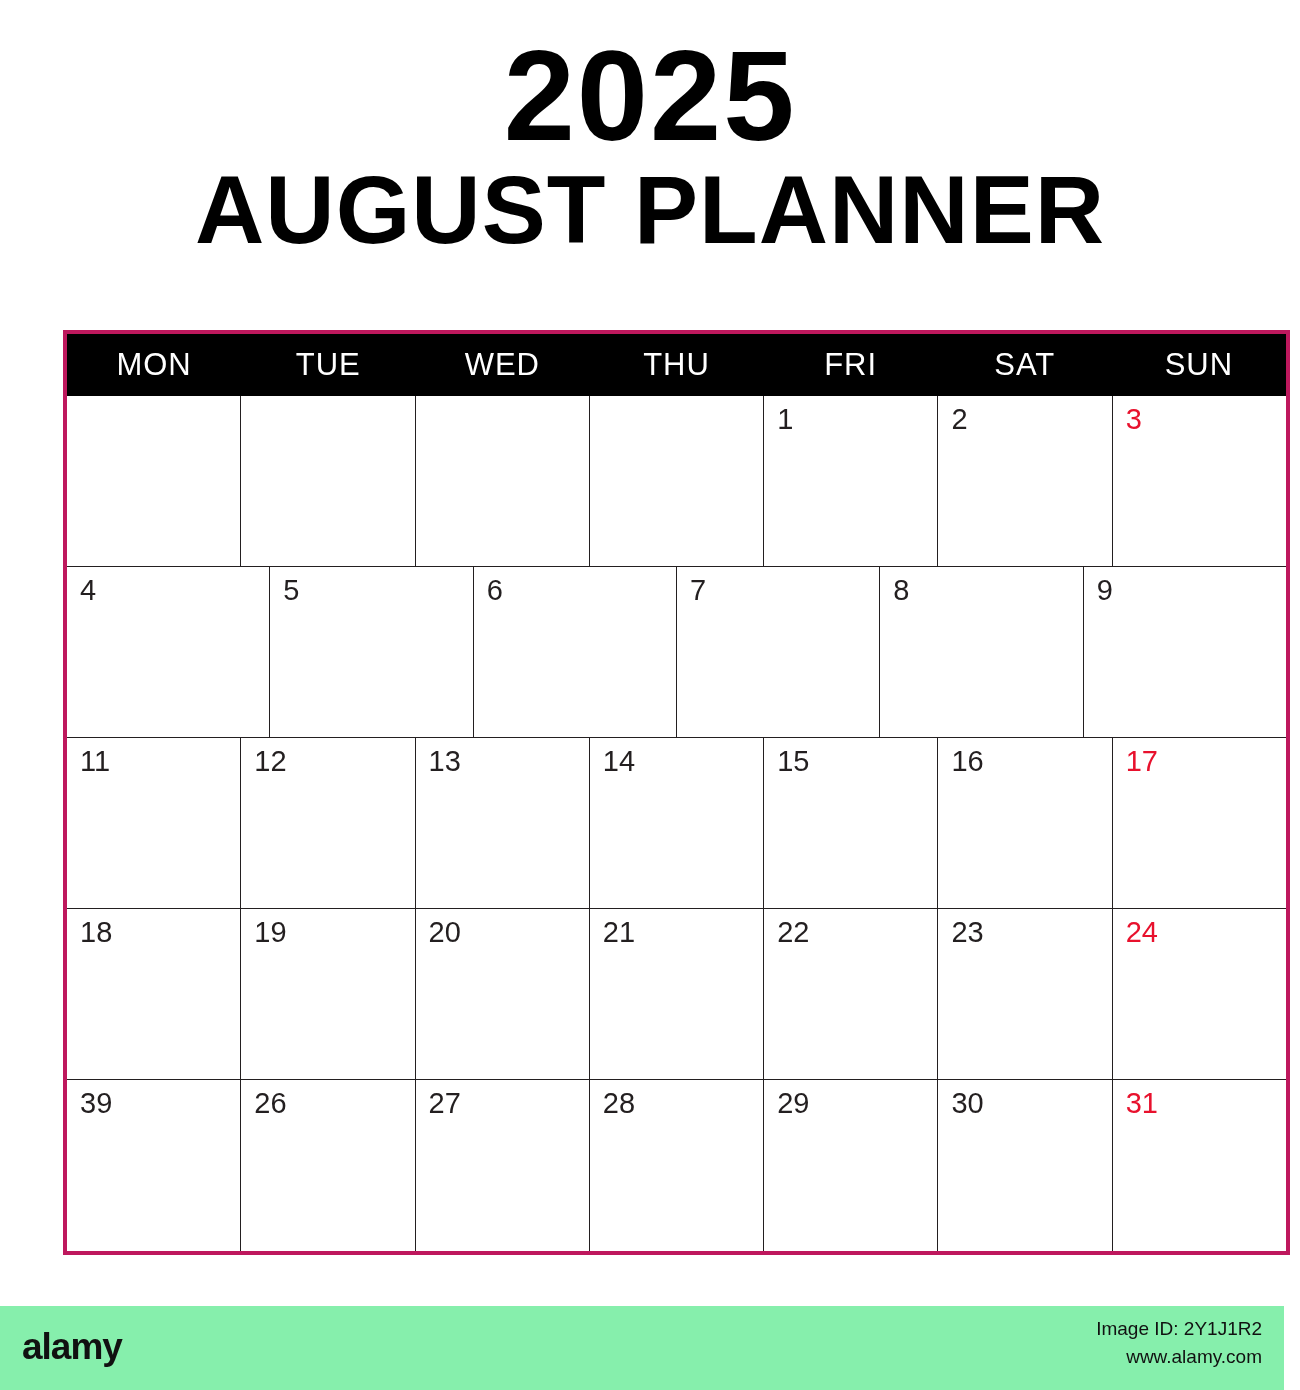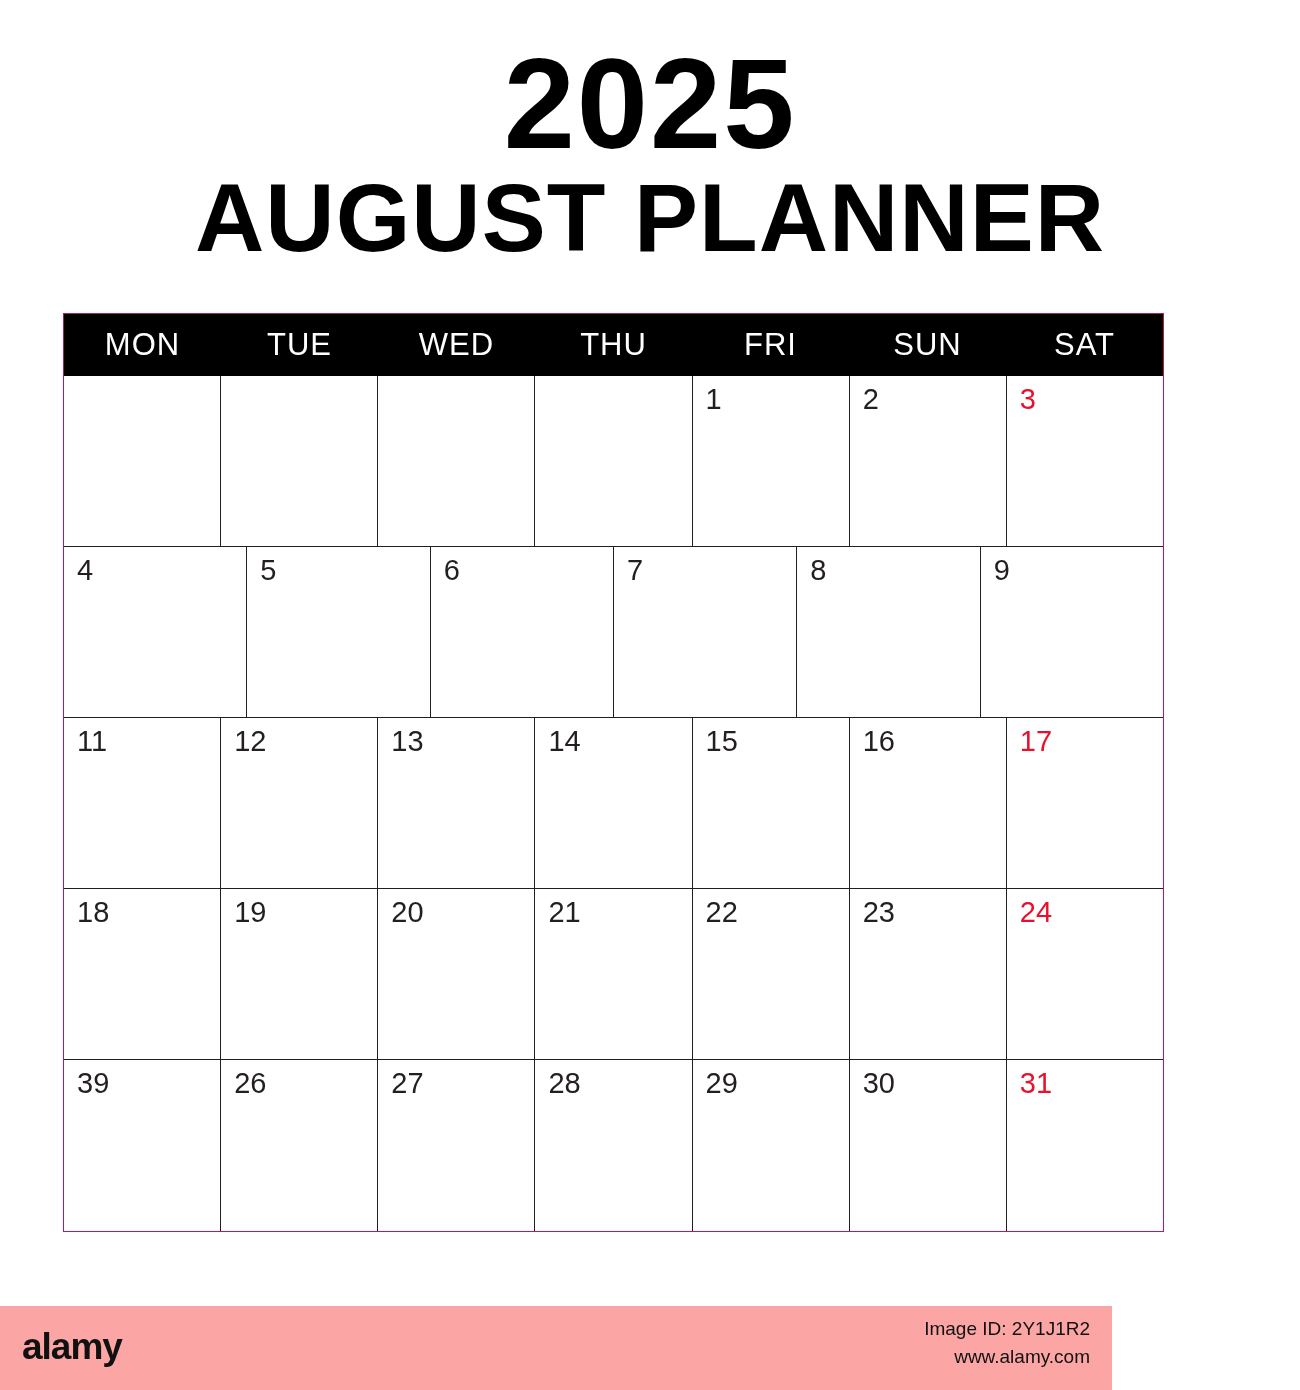--- a/index.html
+++ b/index.html
@@ -17,21 +17,21 @@
 
   .page {
     width: 1300px;
     height: 1390px;
     position: relative;
     background: #ffffff;
     box-sizing: border-box;
   }
 
   .title-block {
-    padding-top: 40px;
+    padding-top: 32px;
     text-align: center;
   }
 
   .year {
     font-size: 128px;
     font-weight: bold;
     letter-spacing: 2px;
     line-height: 1.0;
     color: #000000;
     font-family: "Liberation Sans", sans-serif;
@@ -44,23 +44,23 @@
     line-height: 1.05;
     color: #000000;
     margin-top: 0;
     white-space: nowrap;
     font-family: "Liberation Sans", sans-serif;
   }
 
   .calendar {
     position: absolute;
     left: 63px;
-    top: 313px;
-    width: 1101px;
-    border: 1px solid #be185d;
+    top: 330px;
+    width: 1227px;
+    border: 4px solid #be185d;
     box-sizing: border-box;
   }
 
   .weekday-row {
     display: flex;
     background: #000000;
     height: 62px;
   }
 
   .weekday {
@@ -104,23 +104,23 @@
     line-height: 1;
   }
   .day-num.sunday {
     color: #e8112d;
   }
 
   .watermark-bottom {
     position: absolute;
     left: 0;
     bottom: 0;
-    width: 1112px;
+    width: 1284px;
     height: 84px;
-    background: #fca5a5;
+    background: #86efac;
     border-top: 1px solid #ffffff;
   }
 
   .alamy-logo {
     position: absolute;
     left: 22px;
     bottom: 22px;
     font-size: 37px;
     font-weight: bold;
     color: #111111;
@@ -157,22 +157,22 @@
   </div>
 
   <div class="calendar">
 
     <div class="weekday-row">
       <div class="weekday">MON</div>
       <div class="weekday">TUE</div>
       <div class="weekday">WED</div>
       <div class="weekday">THU</div>
       <div class="weekday">FRI</div>
+      <div class="weekday">SAT</div>
       <div class="weekday">SUN</div>
-      <div class="weekday">SAT</div>
     </div>
 
     <div class="week-row">
       <div class="day-cell">
           <span class="day-num"></span>
         </div>
       <div class="day-cell">
           <span class="day-num"></span>
         </div>
       <div class="day-cell">

